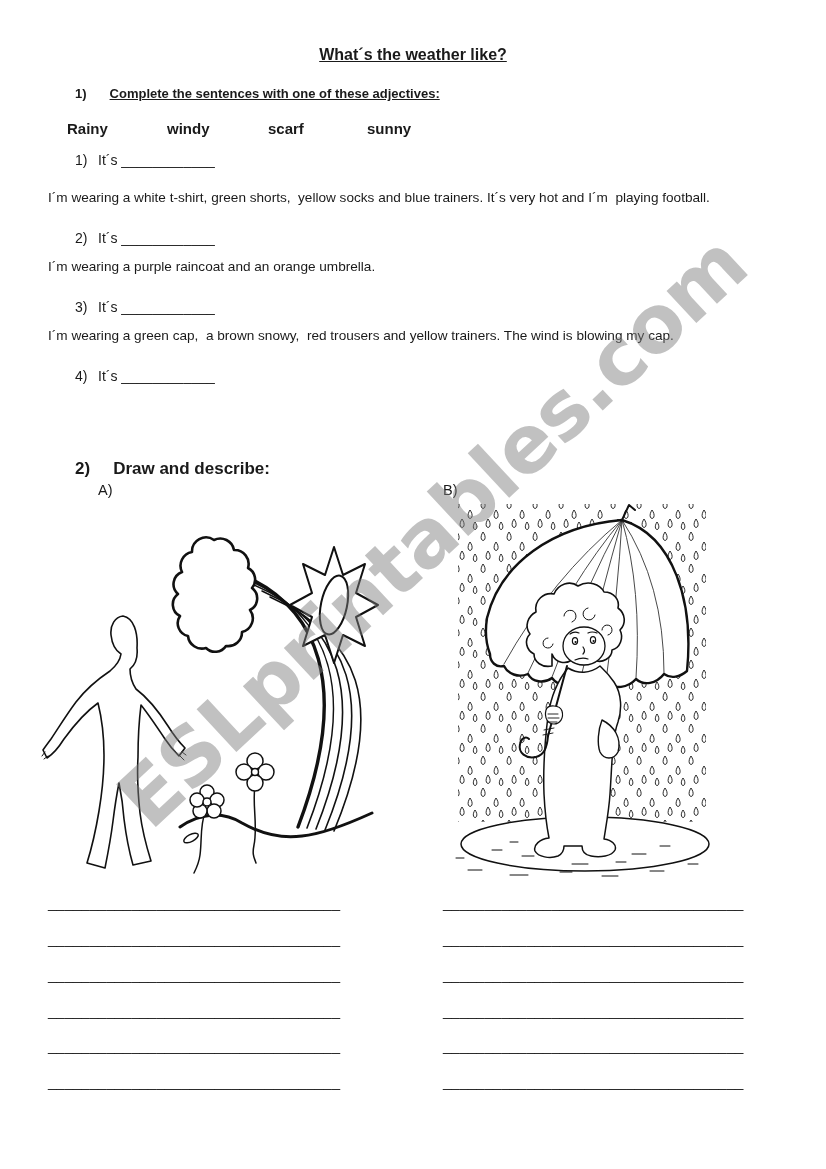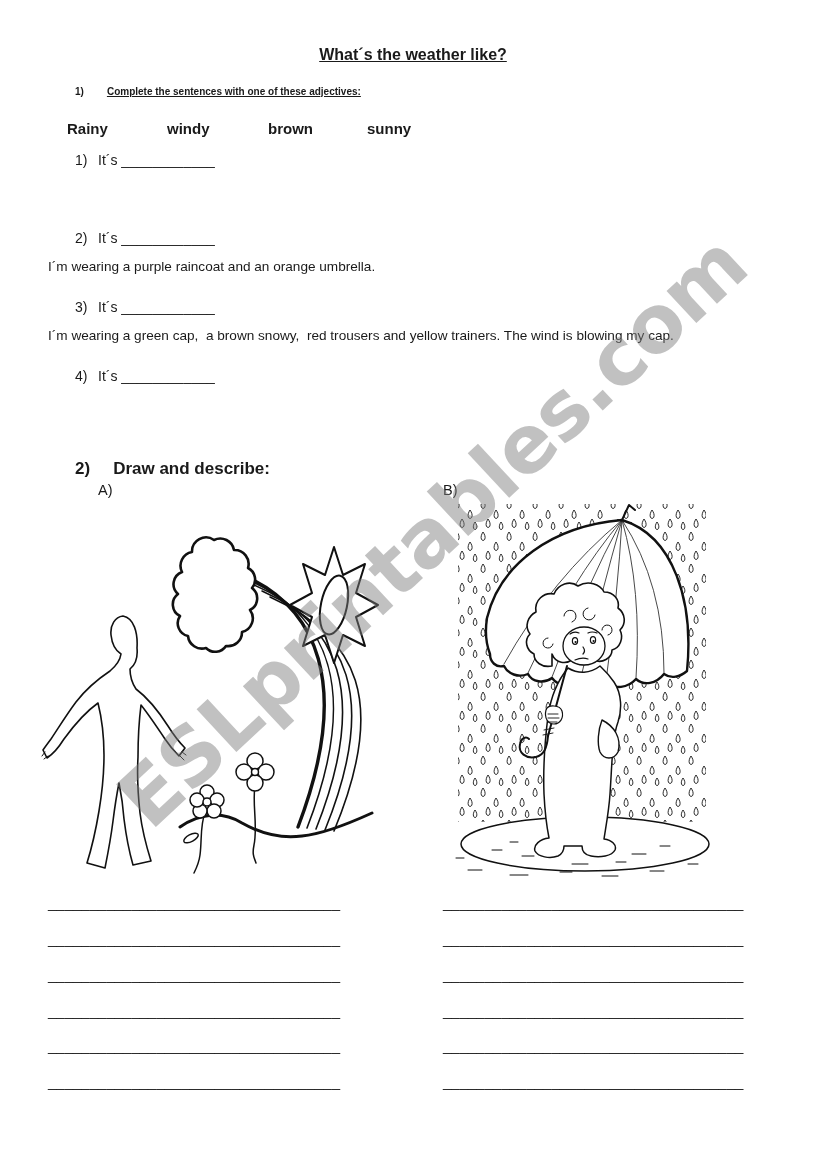--- a/index.html
+++ b/index.html
@@ -2,21 +2,21 @@
 <html><head>
 <meta charset="utf-8">
 <style>
   html,body{margin:0;padding:0;background:#888;}
   .page{position:relative;width:826px;height:1169px;background:#fff;margin:0 auto;
         font-family:"Liberation Sans",sans-serif;color:#1a1a1a;overflow:hidden;}
   .abs{position:absolute;}
   .b{font-weight:bold;}
   .u{text-decoration:underline;}
   .title{left:0;top:46px;width:826px;text-align:center;font-size:16px;}
-  .h1{left:75px;top:86px;font-size:10px;}
+  .h1{left:75px;top:86px;font-size:13px;}
   .numgap{display:inline-block;width:23px;}
   .wb{top:120px;font-size:15px;font-weight:bold;margin-left:20px;}
   .item{font-size:14px;}
   .item .no{position:absolute;left:75px;}
   .item .tx{position:absolute;left:98px;white-space:pre;}
   .para{left:48px;font-size:13.6px;line-height:28px;white-space:pre-wrap;width:740px;letter-spacing:0px;}
   .h2{left:75px;top:459px;font-size:17px;}
   .figlab{top:482px;font-size:14.5px;}
   .ansline{font-size:15px;line-height:20px;letter-spacing:0;white-space:pre;text-align:right;}
   .watermark{left:100px;top:778px;transform:rotate(-43deg);transform-origin:0 0;
@@ -31,27 +31,28 @@
 <div class="page">
 
   <div class="abs title b u">What´s the weather like?</div>
 
   <div class="abs h1 b">
     <span>1)</span><span class="numgap"></span><span class="u">Complete the sentences with one of these adjectives:</span>
   </div>
 
   <div class="abs wb" style="left:47px">Rainy</div>
   <div class="abs wb" style="left:147px">windy</div>
-  <div class="abs wb" style="left:248px">brown</div>
+  <div class="abs wb" style="left:248px">scarf</div>
   <div class="abs wb" style="left:347px">sunny</div>
 
   <div class="item">
     <span class="no" style="top:152px">1)</span>
     <span class="tx" style="top:152px"><span>It´s </span><span>____________</span></span>
   </div>
+  <div class="abs para" style="top:184px">I´m wearing a white t-shirt, green shorts,  yellow socks and blue trainers. It´s very hot and I´m  playing football.</div>
 
   <div class="item">
     <span class="no" style="top:230px">2)</span>
     <span class="tx" style="top:230px"><span>It´s </span><span>____________</span></span>
   </div>
   <div class="abs para" style="top:253px">I´m wearing a purple raincoat and an orange umbrella.</div>
 
   <div class="item">
     <span class="no" style="top:299px">3)</span>
     <span class="tx" style="top:299px"><span>It´s </span><span>____________</span></span>

